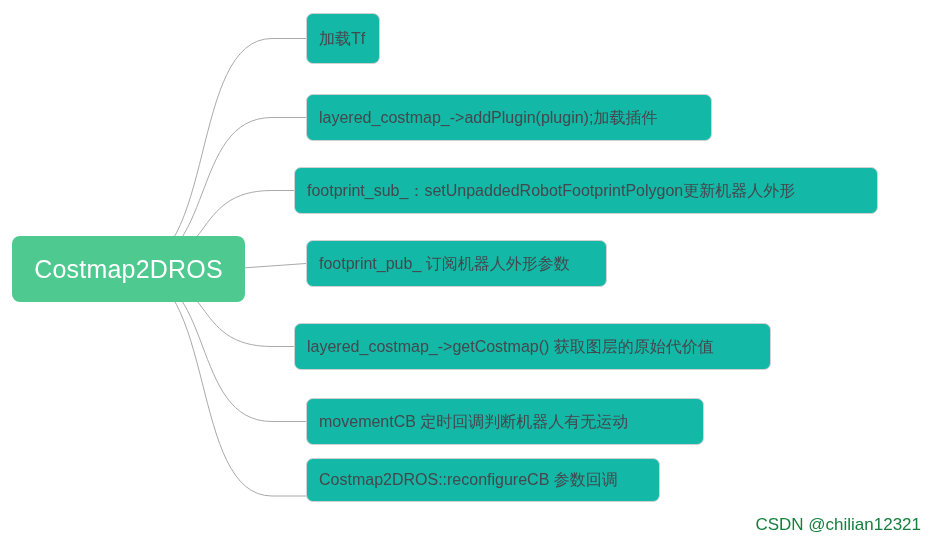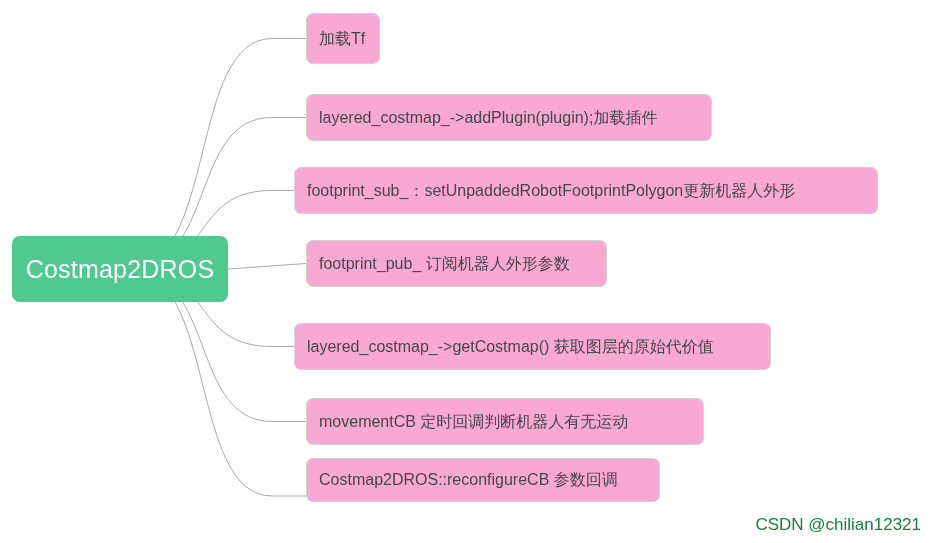--- a/index.html
+++ b/index.html
@@ -40,21 +40,21 @@
   }
   .root-label {
     color: #ffffff;
     font-size: 25px;
     line-height: 1;
     letter-spacing: 0.2px;
     white-space: nowrap;
   }
   .leaf-node {
     position: absolute;
-    background: #f9a8d4;
+    background: #14b8a6;
     border: 1px solid #d2d2d2;
     border-radius: 7px;
     box-sizing: border-box;
     display: flex;
     align-items: center;
     padding: 0 12px;
   }
   .leaf-label {
     color: #44474d;
     font-size: 16px;
@@ -79,21 +79,21 @@
   <svg id="edges" viewBox="0 0 933 543" xmlns="http://www.w3.org/2000/svg">
       <path d="M 128 269 C 217.28 269, 188.48 38.5, 272 38.5 L 306 38.5" fill="none" stroke="#aaaaaa" stroke-width="1"></path>
       <path d="M 128 269 C 217.28 269, 188.48 117.5, 272 117.5 L 306 117.5" fill="none" stroke="#aaaaaa" stroke-width="1"></path>
       <path d="M 128 269 C 217.28 269, 188.48 190.5, 272 190.5 L 306 190.5" fill="none" stroke="#aaaaaa" stroke-width="1"></path>
       <path d="M 228 269 L 306 263.5" fill="none" stroke="#aaaaaa" stroke-width="1"></path>
       <path d="M 128 269 C 217.28 269, 188.48 346.5, 272 346.5 L 306 346.5" fill="none" stroke="#aaaaaa" stroke-width="1"></path>
       <path d="M 128 269 C 217.28 269, 188.48 421.5, 272 421.5 L 306 421.5" fill="none" stroke="#aaaaaa" stroke-width="1"></path>
       <path d="M 128 269 C 217.28 269, 188.48 496, 272 496 L 306 496" fill="none" stroke="#aaaaaa" stroke-width="1"></path>
     </svg>
 
-  <div class="root-node" style="left: 12px; top: 236px; width: 216px; height: 66px; background: rgb(78, 201, 143);">
+  <div class="root-node" style="left: 12px; top: 236px; width: 233px; height: 66px; background: rgb(78, 201, 143);">
     <span class="root-label" style="color: rgb(255, 255, 255);">Costmap2DROS</span>
   </div>
 
   <div class="leaf-node" style="left: 306px; top: 13px; width: 74px; height: 51px; border-color: rgb(210, 210, 210);">
     <span class="leaf-label" style="color: rgb(68, 71, 77);">加载Tf</span>
   </div>
 
   <div class="leaf-node" style="left: 306px; top: 94px; width: 406px; height: 47px; border-color: rgb(210, 210, 210);">
     <span class="leaf-label" style="color: rgb(68, 71, 77);">layered_costmap_-&gt;addPlugin(plugin);加载插件</span>
   </div>

